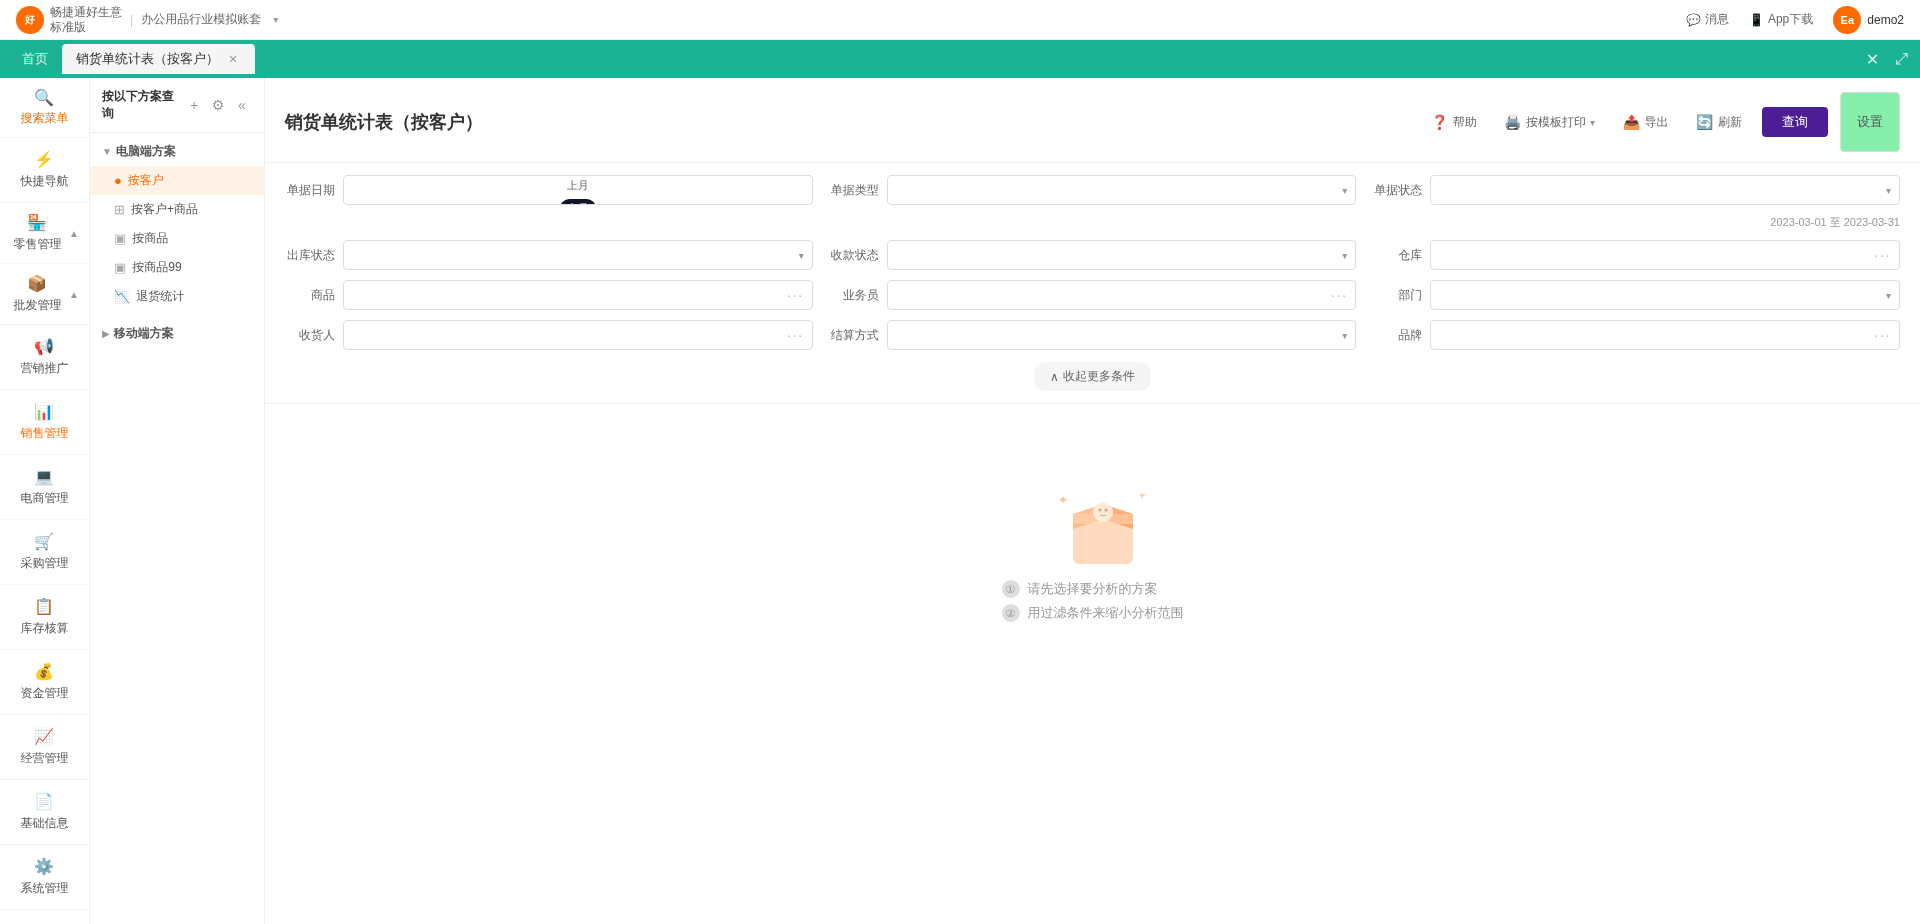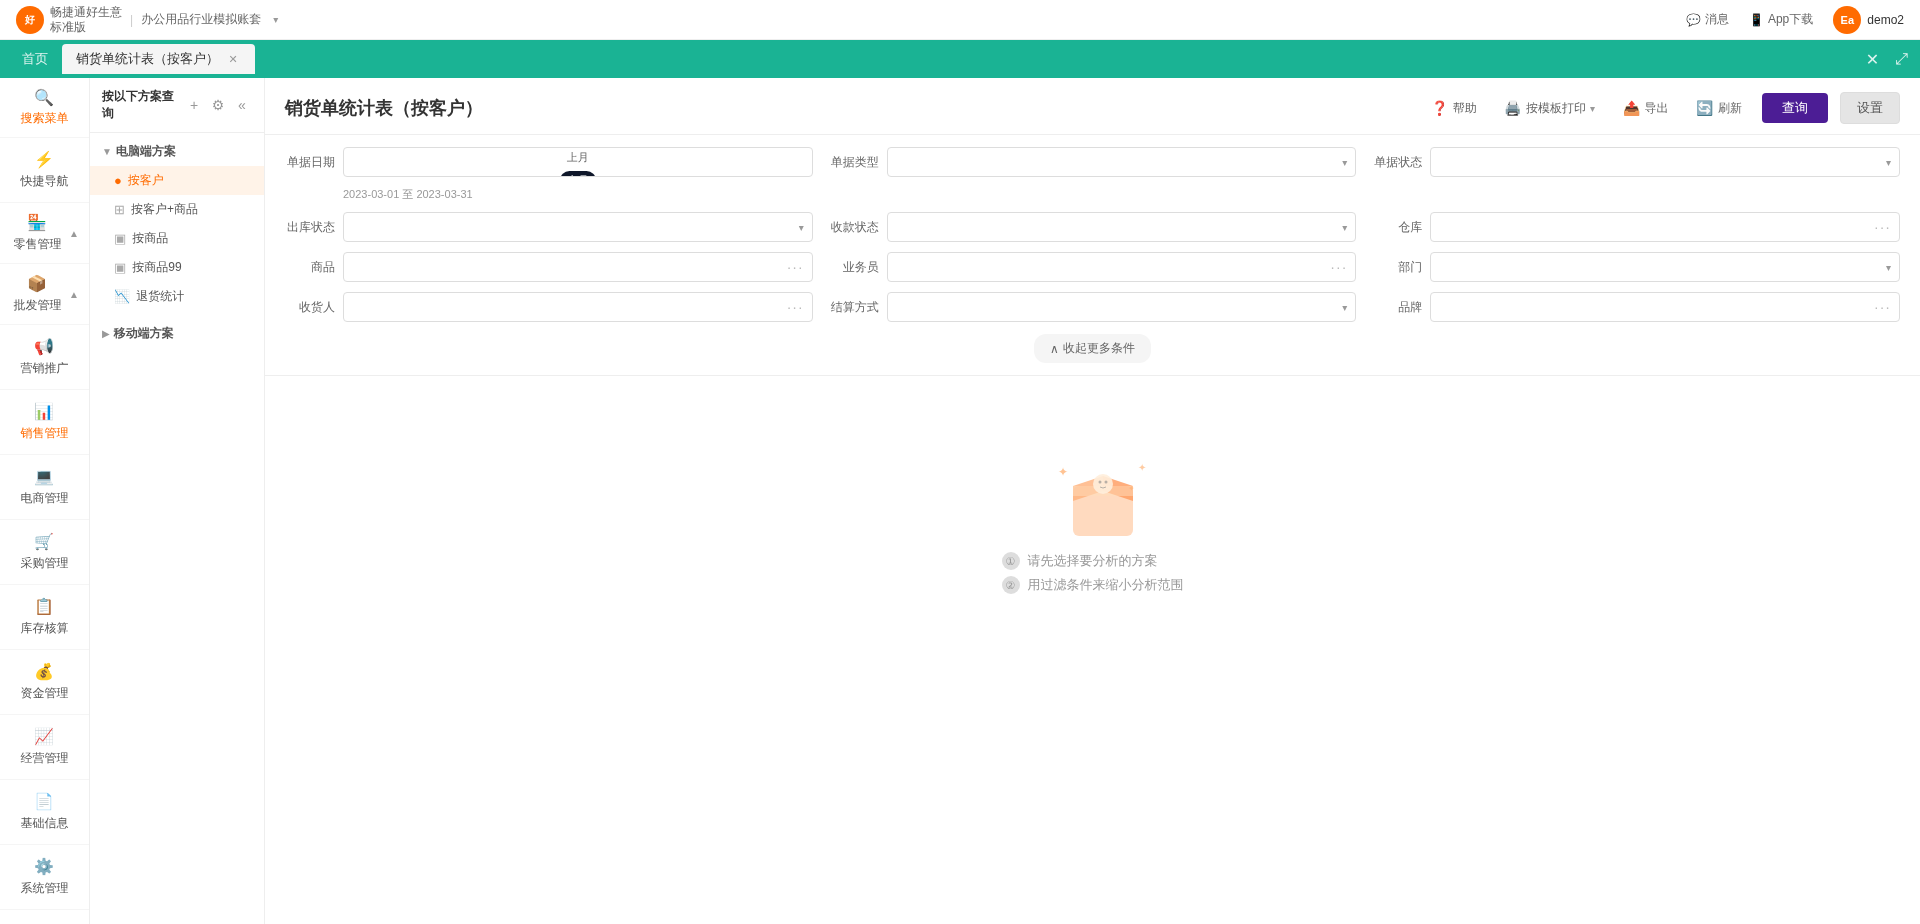--- a/index.html
+++ b/index.html
@@ -274,22 +274,22 @@
       color: #fff;
       border: none;
       padding: 6px 20px;
       border-radius: 4px;
       cursor: pointer;
       font-size: 13px;
     }
     .settings-btn {
       border: 1px solid #ddd;
       color: #555;
-      background: #e5e5e5;
-      padding: 6px 16px;
+      background: #86efac;
+      padding: 20px 16px;
       border-radius: 4px;
       cursor: pointer;
       font-size: 13px;
     }
     .date-tab {
       padding: 3px 8px;
       border-radius: 3px;
       font-size: 12px;
       color: #666;
       cursor: pointer;
@@ -601,21 +601,21 @@
 
           <div class="filter-item">
             <span class="filter-item-label">单据状态</span>
             <div class="filter-input">
               <span style="color:#ccc; font-size:12px;"></span>
               <span style="color:#999; font-size:10px;">▾</span>
             </div>
           </div>
         </div>
 
-        <div style="display:flex; align-items:center; gap:8px; margin-bottom: 10px; padding-left: calc(50px + 8px);">
+        <div style="display:flex; align-items:center; gap:8px; margin-bottom: 10px; padding-left: calc(50px + 8px); justify-content: flex-end;">
           <span style="font-size:11px; color:#999;">2023-03-01 至 2023-03-31</span>
         </div>
 
         <div style="display:grid; grid-template-columns: 1fr 1fr 1fr; gap: 8px 16px; margin-bottom: 10px;">
           <div class="filter-item">
             <span class="filter-item-label">出库状态</span>
             <div class="filter-input">
               <span style="flex:1;"></span>
               <span style="color:#999; font-size:10px;">▾</span>
             </div>

